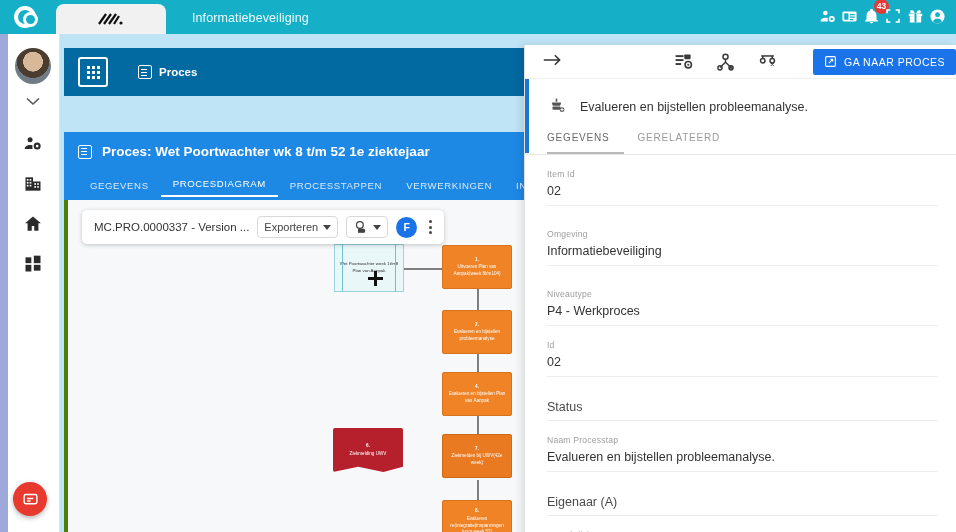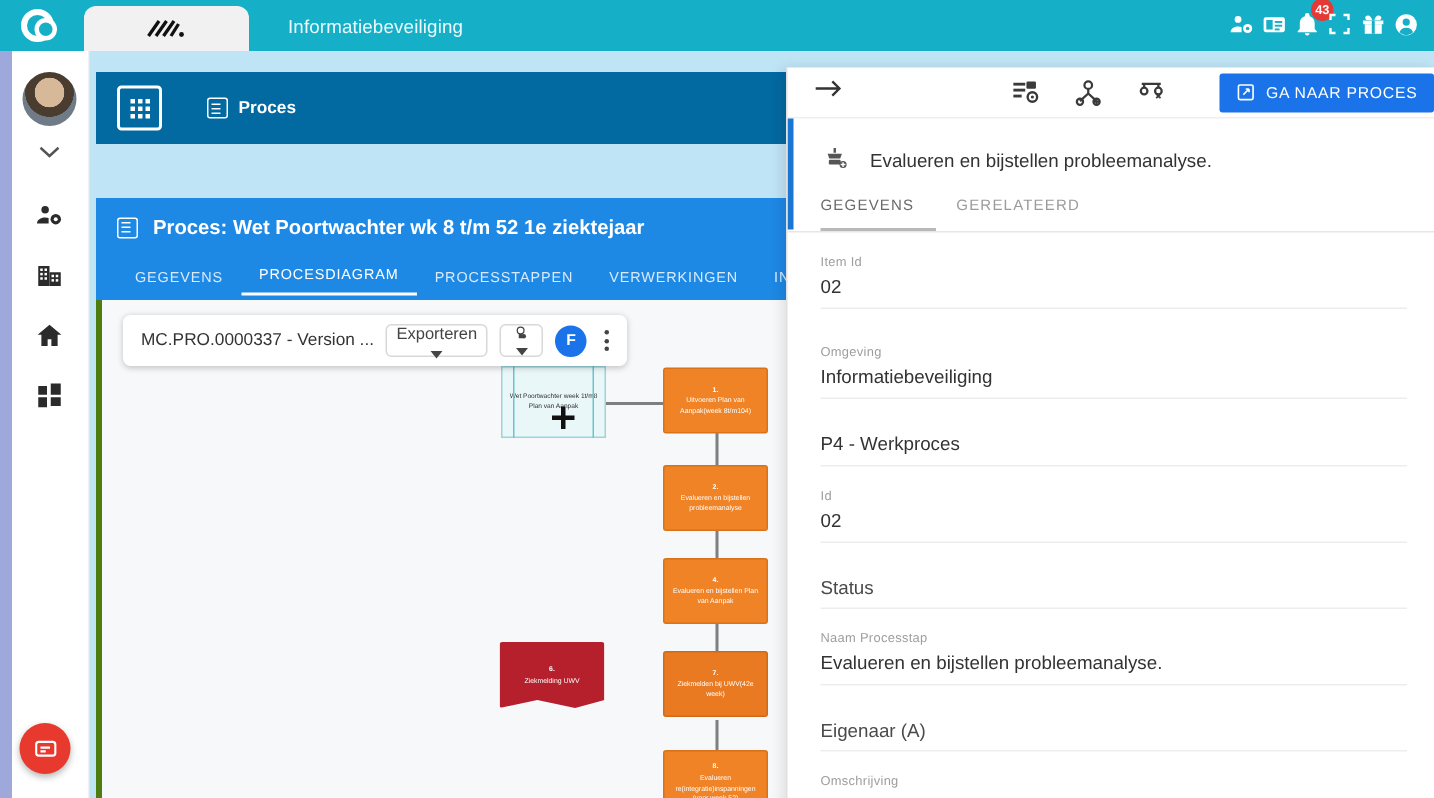--- a/index.html
+++ b/index.html
@@ -135,21 +135,21 @@
     position:absolute; left:14px; top:10px; height:34px;
     background:#ffffff; border-radius:5px;
     box-shadow:0 1px 4px rgba(0,0,0,.22);
     display:flex; align-items:center; padding:0 8px 0 12px; gap:8px;
     z-index:4;
   }
   .diag-name{ font-size:11.5px; color:#333; white-space:nowrap; }
   .tb-btn{
     display:flex; align-items:center; gap:5px;
     border:1px solid #d8d8d8; border-radius:4px; height:22px;
-    padding:0 6px; font-size:11px; color:#444; background:#fff;flex-direction:column;
+    padding:0 6px; font-size:11px; color:#444; background:#fff;
   }
   .caret{ width:0;height:0;border-left:4px solid transparent;border-right:4px solid transparent;border-top:5px solid #444; }
   .tb-avatar{
     width:21px;height:21px;border-radius:50%;background:#1a73e8;color:#fff;
     font-size:10.5px;display:flex;align-items:center;justify-content:center;font-weight:bold;
   }
   .kebab{ display:flex;flex-direction:column;gap:2.5px;align-items:center;padding:0 4px;}
   .kebab i{ width:3px;height:3px;border-radius:50%;background:#444;display:block;}
 
   
@@ -546,20 +546,21 @@
       </div>
       <div class="f-gap"></div>
 
       <div class="field">
         <div class="f-label">Omgeving</div>
         <div class="f-value">Informatiebeveiliging</div>
       </div>
       <div class="f-gap"></div>
 
       <div class="field">
+        <div class="f-label">Niveautype</div>
         <div class="f-value">P4 - Werkproces</div>
       </div>
       <div class="f-gap-sm"></div>
 
       <div class="field">
         <div class="f-label">Id</div>
         <div class="f-value">02</div>
       </div>
       <div class="f-gap"></div>
 

